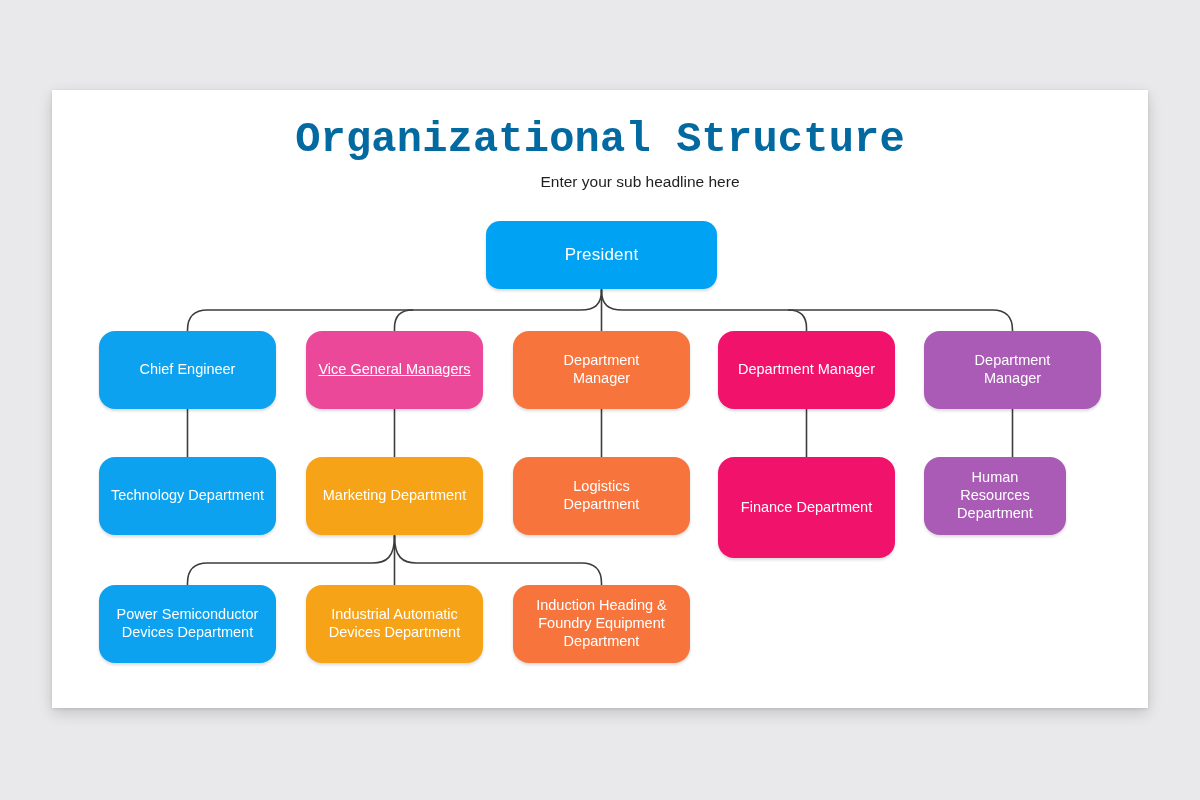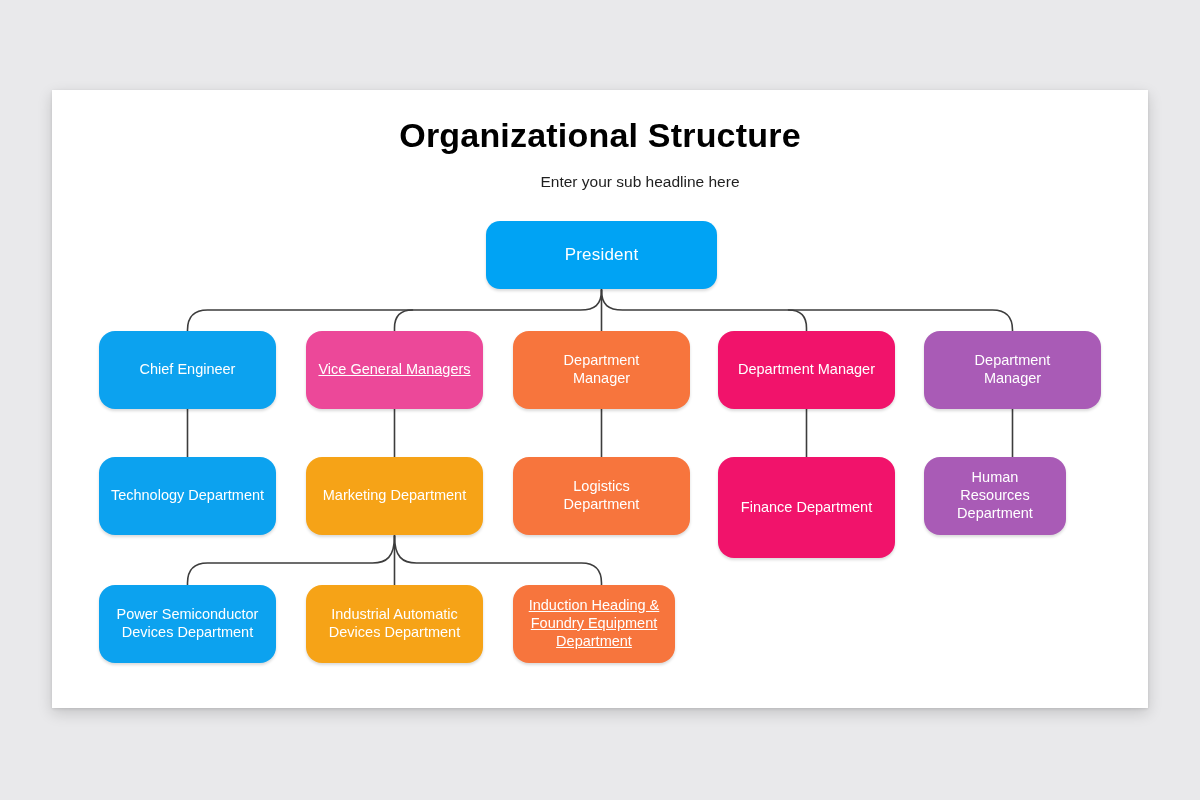--- a/index.html
+++ b/index.html
@@ -21,24 +21,25 @@
     background: #FFFFFF;
     box-shadow: 0 5px 14px rgba(0,0,0,0.16), 0 1px 3px rgba(0,0,0,0.10);
   }
 
   .slide-title {
     position: absolute;
     left: 0;
     top: 26px;
     width: 100%;
     text-align: center;
-    font-size: 34px;
+    font-size: 42px;
     font-weight: 600;
     letter-spacing: 0.2px;
-    color: #000000;
+    color: #0369a1;
+    font-family: Liberation Mono, monospace;
   }
 
   .slide-subtitle {
     position: absolute;
     left: 0;
     top: 83px;
     width: 100%;
     text-align: center;
     font-size: 15.5px;
     font-weight: 400;
@@ -111,17 +112,17 @@
       <div class="org-node" style="background: rgb(247, 117, 61); left: 461px; top: 367px; width: 177px; height: 78px;"><span>Logistics
 Department</span></div>
       <div class="org-node" style="background: rgb(241, 19, 107); left: 666px; top: 367px; width: 177px; height: 101px;"><span>Finance Department</span></div>
       <div class="org-node" style="background: rgb(169, 91, 182); left: 872px; top: 367px; width: 142px; height: 78px;"><span>Human
 Resources
 Department</span></div>
       <div class="org-node" style="background: rgb(12, 162, 239); left: 47px; top: 495px; width: 177px; height: 78px;"><span>Power Semiconductor
 Devices Department</span></div>
       <div class="org-node" style="background: rgb(246, 163, 23); left: 254px; top: 495px; width: 177px; height: 78px;"><span>Industrial Automatic
 Devices Department</span></div>
-      <div class="org-node" style="background: rgb(247, 117, 61); left: 461px; top: 495px; width: 162px; height: 78px; text-decoration: underline;"><span>Induction Heading &amp;
+      <div class="org-node" style="background: rgb(247, 117, 61); left: 461px; top: 495px; width: 177px; height: 78px;"><span>Induction Heading &amp;
 Foundry Equipment
 Department</span></div>
     </div>
 </div>
 
 </body></html>

